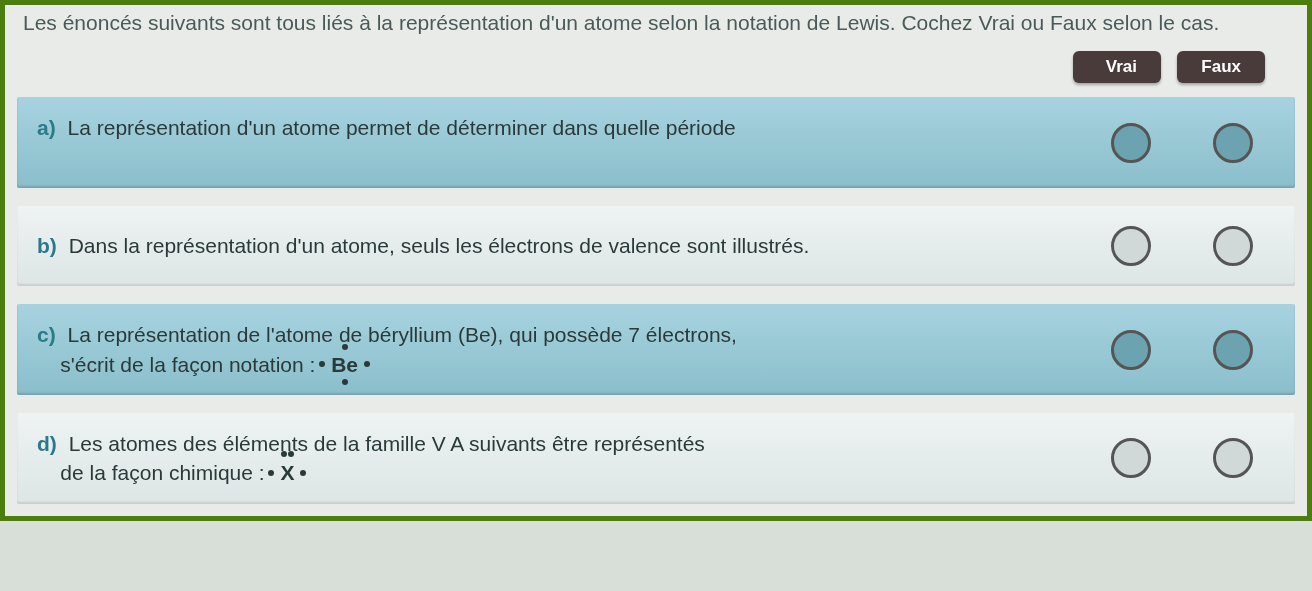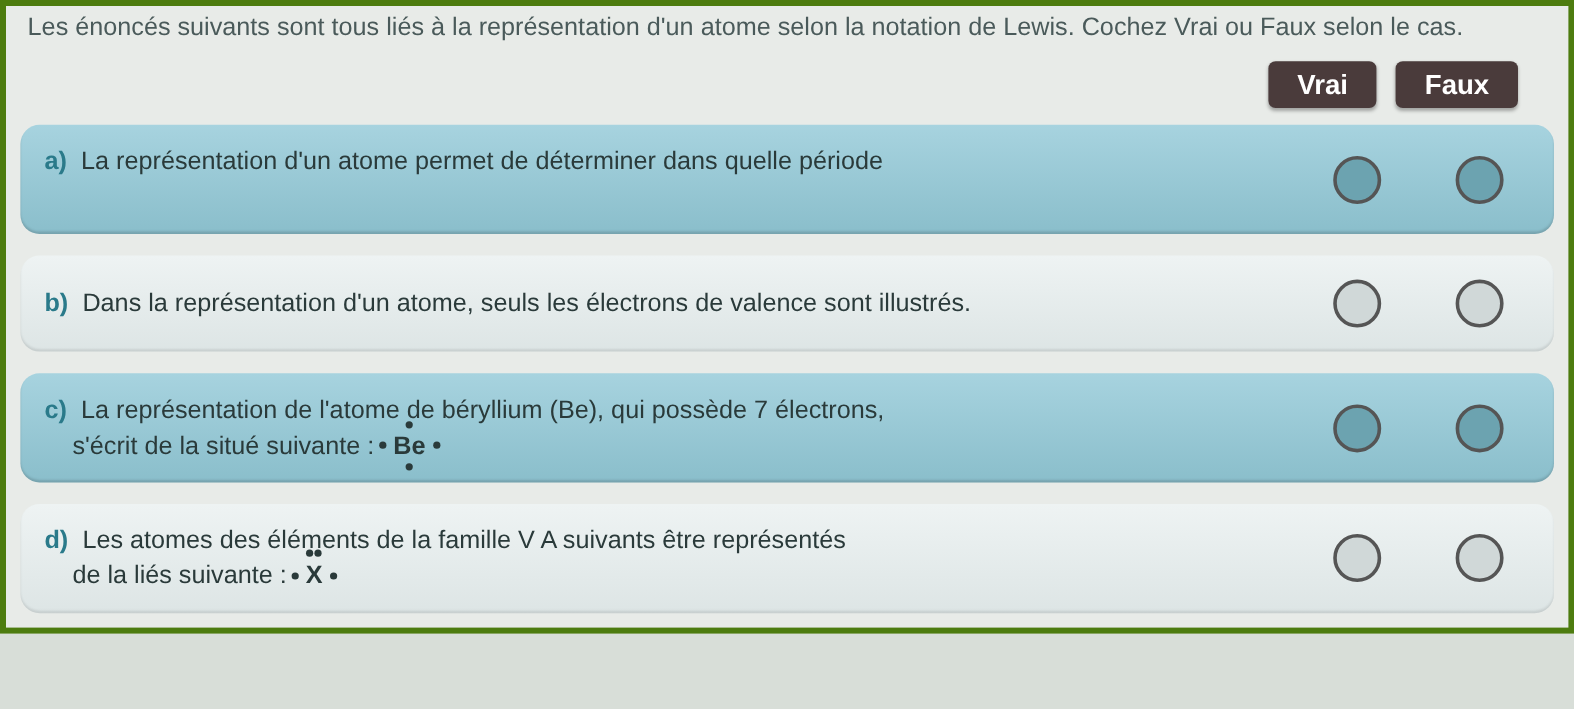--- a/index.html
+++ b/index.html
@@ -29,33 +29,33 @@
   .header-row {
     display: flex;
     justify-content: flex-end;
     gap: 16px;
     padding-right: 30px;
     margin-bottom: 14px;
   }
   .header-pill {
     background: #4a3b3b;
     color: #fff;
-    font-size: 23px;
+    font-size: 17px;
     font-weight: bold;
     padding: 6px 24px;
     border-radius: 6px;
     min-width: 88px;
-    text-align: center;
+    text-align: right;
     box-shadow: 0 2px 3px rgba(0,0,0,0.3);
   }
   .question-row {
     display: flex;
     align-items: center;
     padding: 16px 20px;
-    border-radius: 16px;
+    border-radius: 2px;
     margin-bottom: 18px;
     min-height: 80px;
   }
   .row-dark {
     background: linear-gradient(#a7d3df, #8abecb);
     box-shadow: inset 0 -2px 2px rgba(0,0,0,0.15);
   }
   .row-light {
     background: linear-gradient(#eef3f3, #dde5e5);
     box-shadow: inset 0 -2px 2px rgba(0,0,0,0.1);
@@ -147,40 +147,40 @@
     <div class="radio-group">
       <div class="radio radio-light"></div>
       <div class="radio radio-light"></div>
     </div>
   </div>
 
   <div class="question-row row-dark">
     <div class="q-text">
       <span class="q-label">c)</span>
       <span>La représentation de l'atome de béryllium (Be), qui possède 7 électrons,</span><br>
-      &nbsp;&nbsp;&nbsp;&nbsp;<span>s'écrit de la situé suivante : </span>
+      &nbsp;&nbsp;&nbsp;&nbsp;<span>s'écrit de la façon notation : </span>
       <span class="lewis be-wrap">
         <span>Be</span>
         <span class="dot d-left"></span>
         <span class="dot d-right"></span>
         <span class="dot d-top"></span>
         <span class="dot d-bottom"></span>
       </span>
     </div>
     <div class="radio-group">
       <div class="radio radio-dark"></div>
       <div class="radio radio-dark"></div>
     </div>
   </div>
 
   <div class="question-row row-light" style="margin-bottom:0;">
     <div class="q-text">
       <span class="q-label">d)</span>
       <span>Les atomes des éléments de la famille V A suivants être représentés</span><br>
-      &nbsp;&nbsp;&nbsp;&nbsp;<span>de la liés suivante : </span>
+      &nbsp;&nbsp;&nbsp;&nbsp;<span>de la façon chimique : </span>
       <span class="lewis x-wrap">
         <span>X</span>
         <span class="dot d-left"></span>
         <span class="dot d-right"></span>
         <span class="dot d-top1"></span>
         <span class="dot d-top2"></span>
       </span>
     </div>
     <div class="radio-group">
       <div class="radio radio-light"></div>

